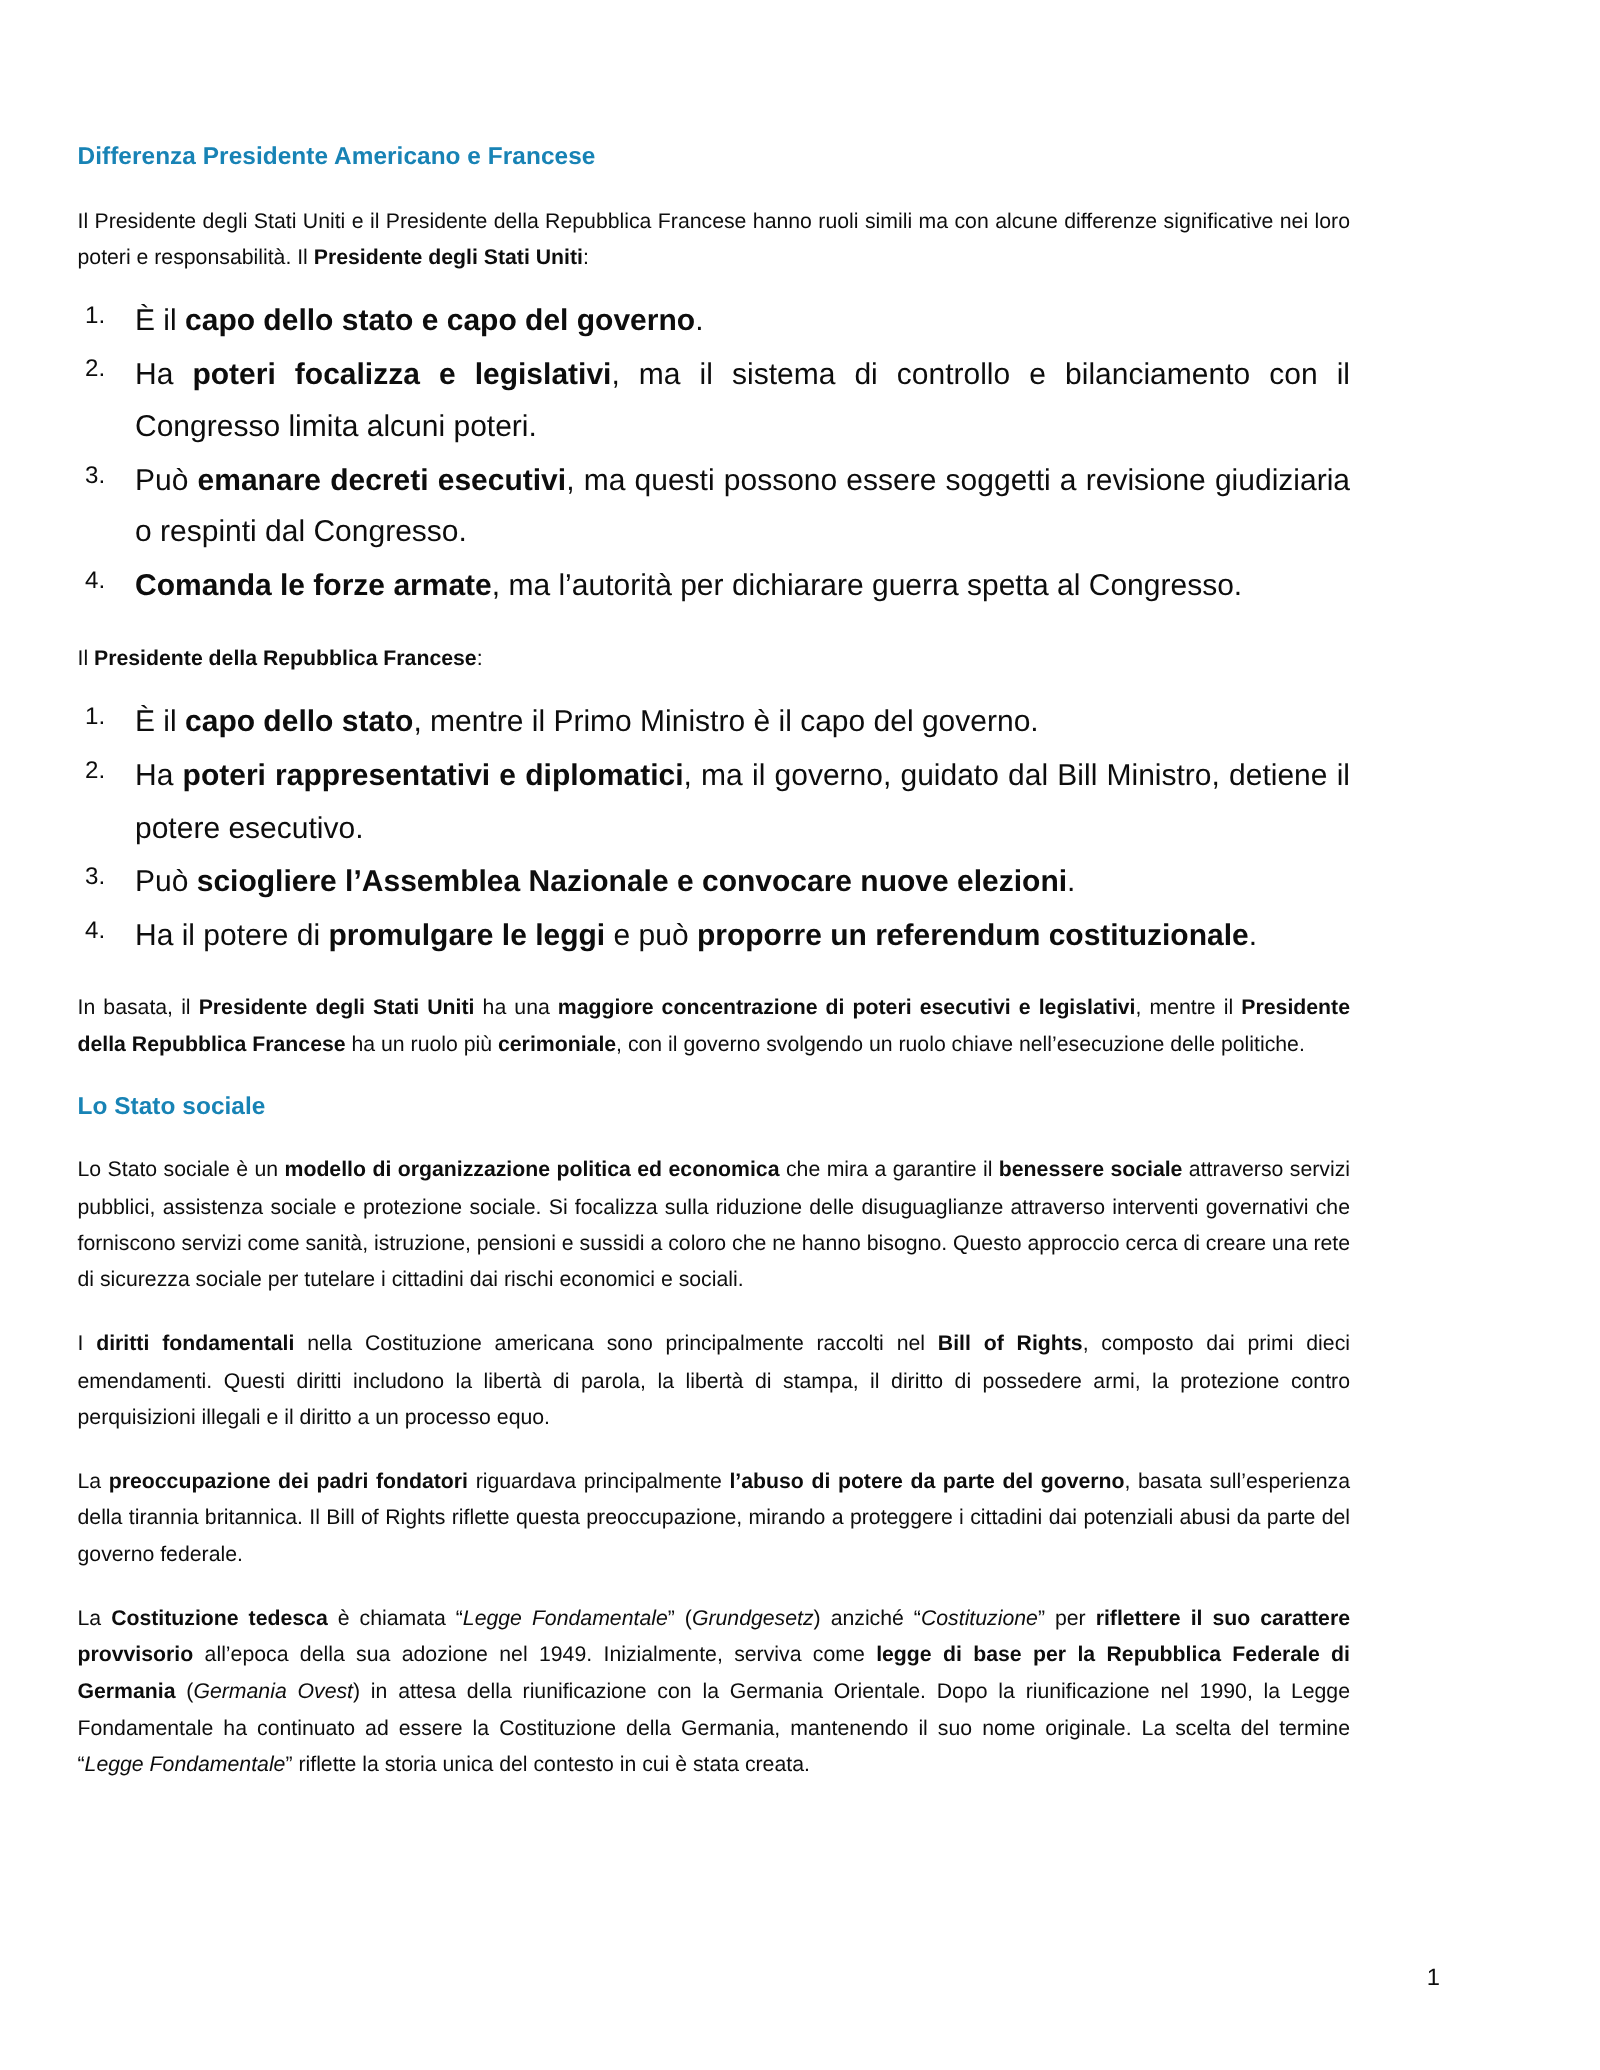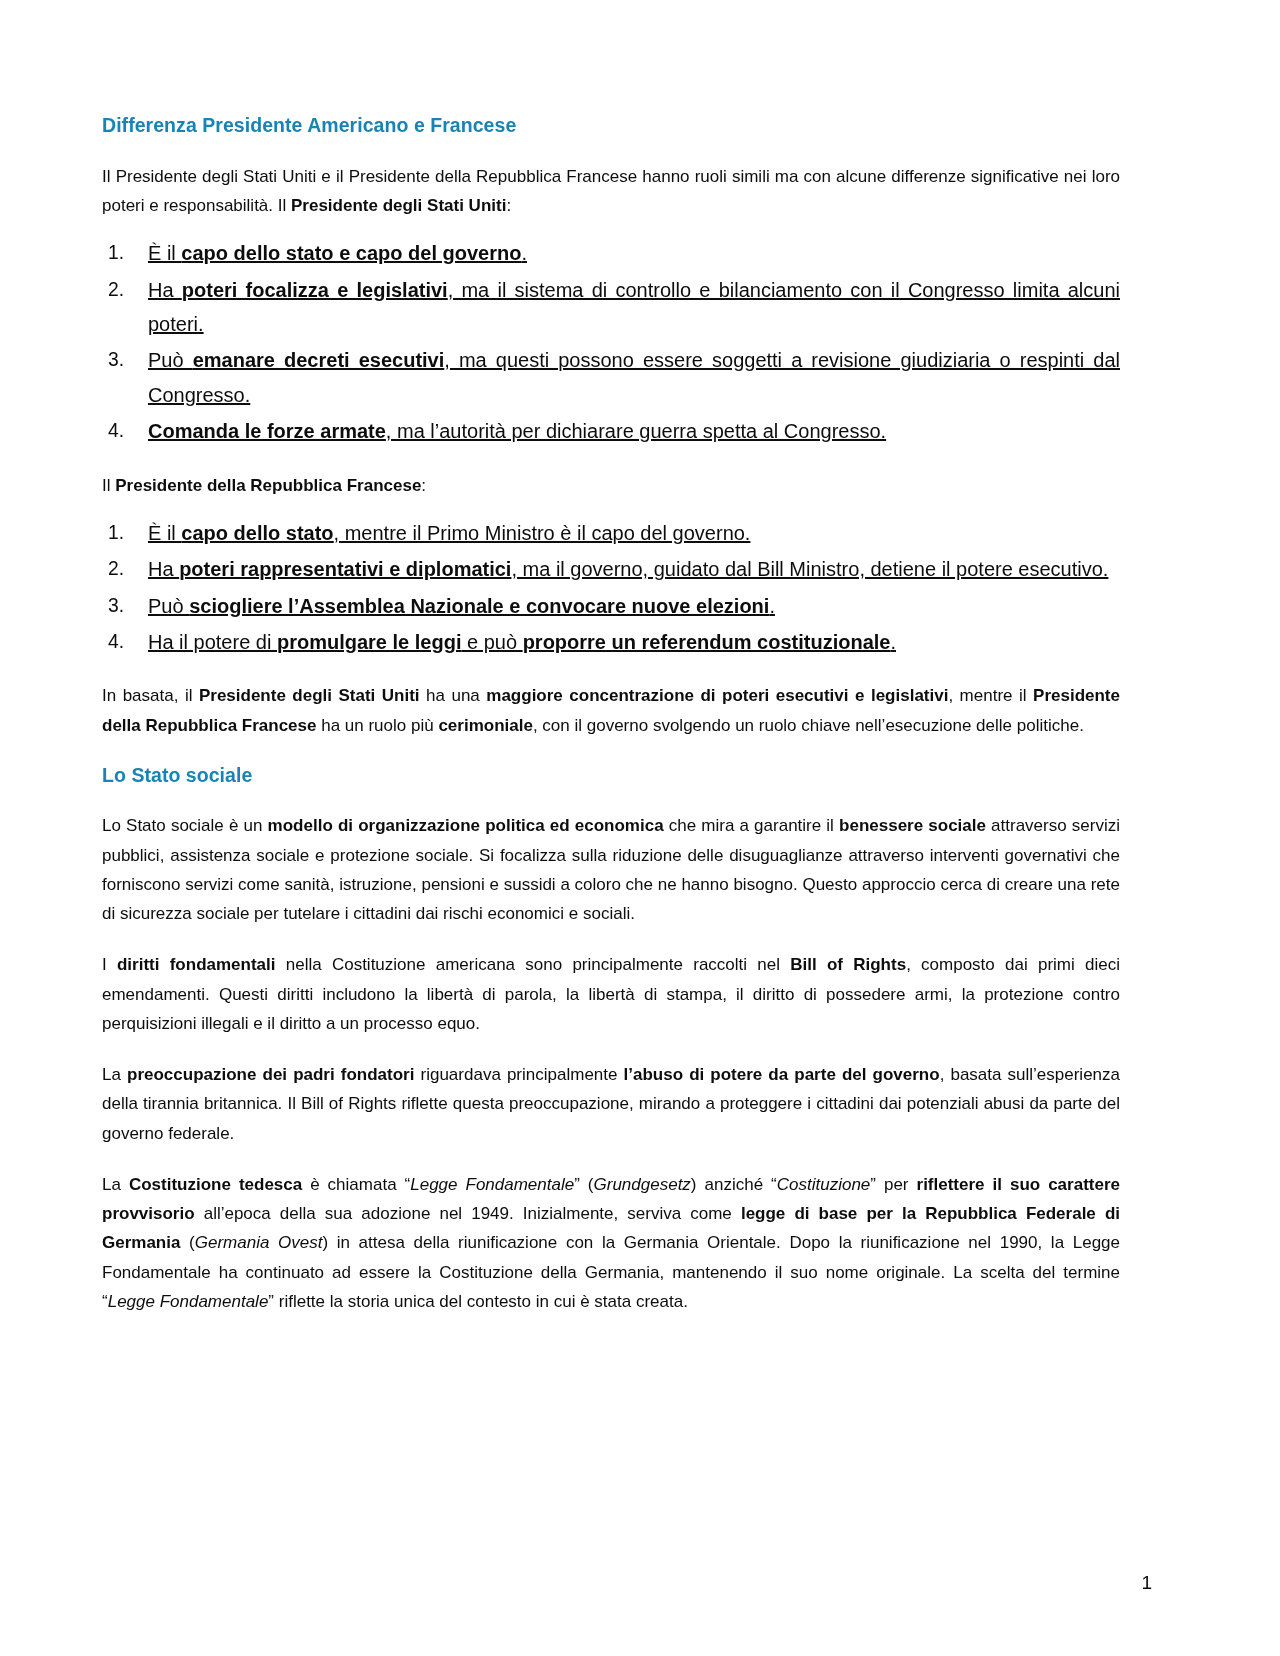--- a/index.html
+++ b/index.html
@@ -12,21 +12,21 @@
     font-family: "Liberation Sans", sans-serif;
     color: #000000;
   }
   .page {
     position: relative;
     width: 1280px;
     min-height: 1656px;
     margin: 0 auto;
     background: #ffffff;
     box-sizing: border-box;
-    padding: 112px 130px 60px 102px;
+    padding: 112px 130px 60px 62px;
   }
   .content {
     width: 1018px;
   }
   h2.section-heading {
     color: #1883b5;
     font-size: 19.5px;
     font-weight: bold;
     line-height: 1.42;
     margin: 0 0 22px 0;
@@ -53,28 +53,27 @@
   }
   ol.num-list {
     margin: 0 0 22px 0;
     padding: 0 0 0 0;
     list-style: none;
     counter-reset: li;
   }
   ol.num-list > li {
     position: relative;
     counter-increment: li;
-    font-size: 20px;
+    font-size: 24px;
     line-height: 1.72;
     padding-left: 46px;
     margin-bottom: 2px;
     text-align: justify;
     text-align-last: left;
     color: #0d0d0d;
-    text-decoration: underline;
   }
   ol.num-list > li::before {
     content: counter(li) ".";
     position: absolute;
     left: 6px;
     top: 0;
     width: 28px;
     text-align: left;
     font-size: 19.3px;
     color: #0d0d0d;

